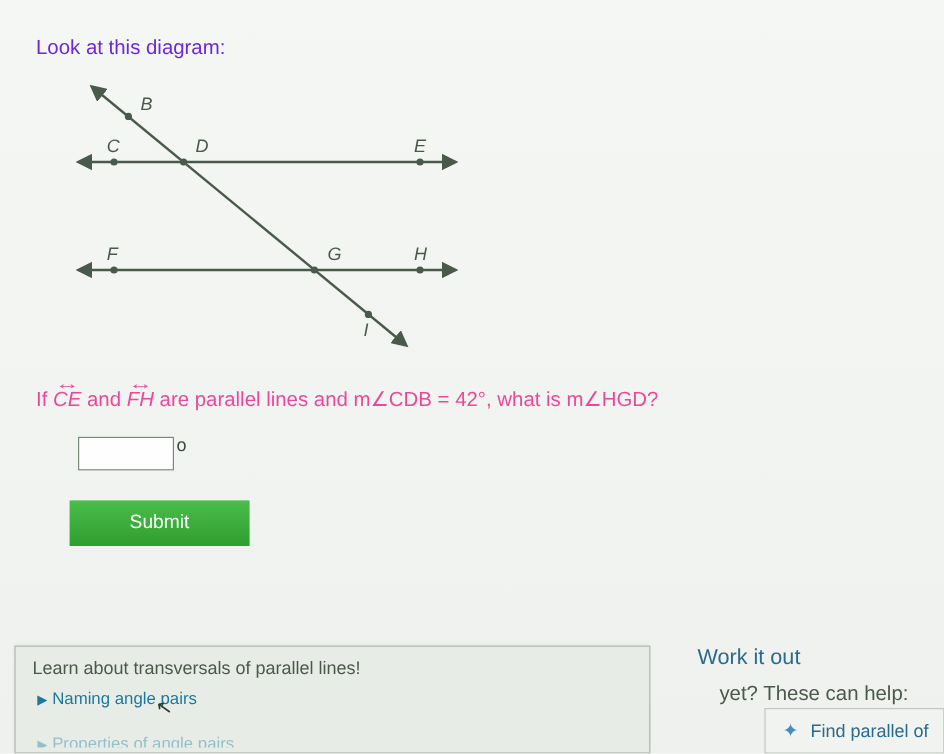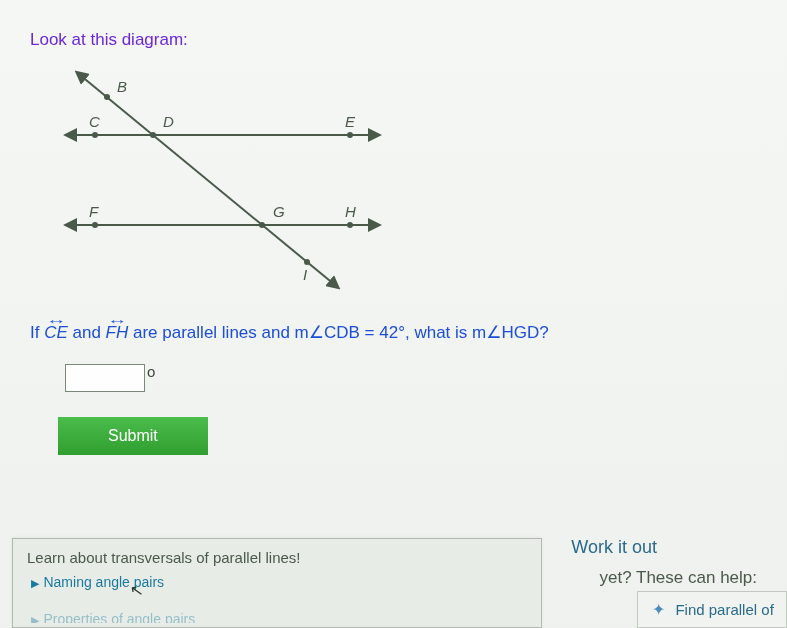--- a/index.html
+++ b/index.html
@@ -22,21 +22,21 @@
     }
     .diagram {
       width: 360px;
       height: 230px;
       margin-left: 15px;
       margin-bottom: 25px;
       position: relative;
     }
     .question {
       font-size: 17px;
-      color: #1d4ed8;
+      color: #ec4899;
       margin-bottom: 18px;
       line-height: 1.5;
     }
     .ov { text-decoration: none; position: relative; font-style: italic; }
     .ov::before {
       content: "↔";
       position: absolute;
       top: -13px;
       left: 50%;
       transform: translateX(-50%) scaleX(1.6);
@@ -92,21 +92,21 @@
       margin-bottom: 8px;
     }
     .hint-item {
       color: #1a7a9e;
       margin: 4px 0 4px 4px;
       font-size: 14px;
     }
     .tri { color: #1a7a9e; margin-right: 4px; font-size: 11px; }
     .work-it {
       position: absolute;
-      right: 130px;
+      right: 120px;
       bottom: 70px;
       color: #2a6a8a;
       font-size: 18px;
     }
     .help-text {
       position: absolute;
       right: 30px;
       bottom: 40px;
       color: #4a5a4a;
       font-size: 17px;

